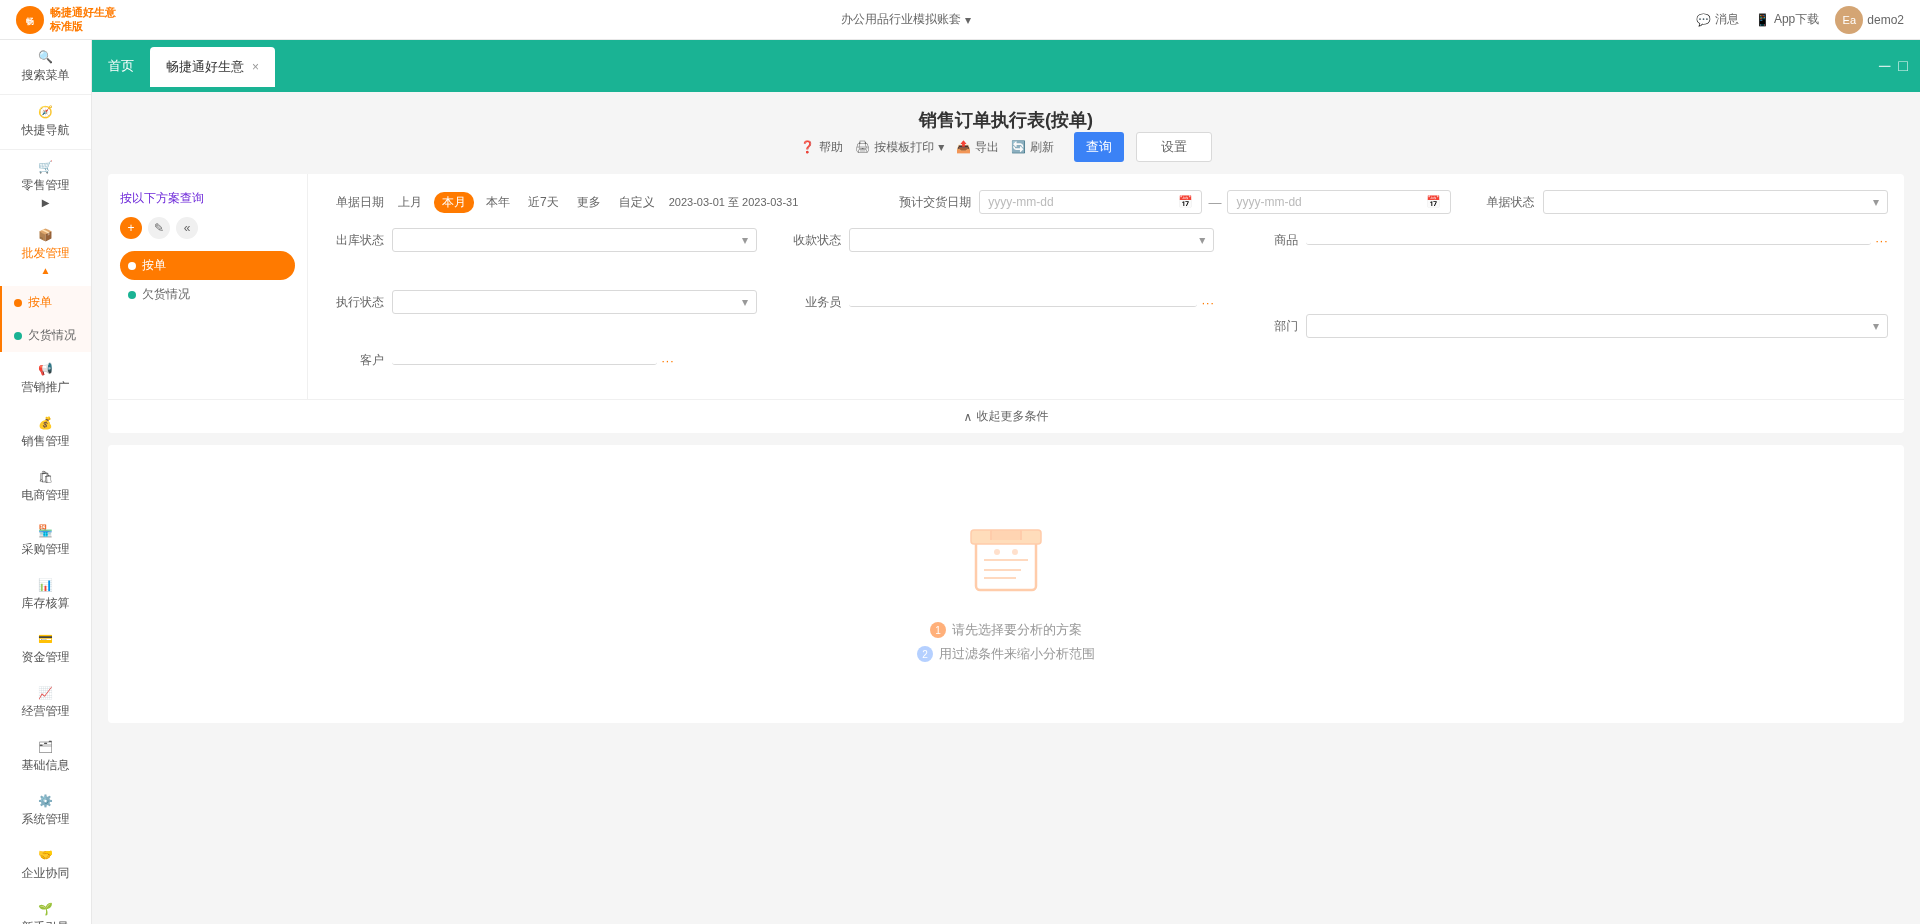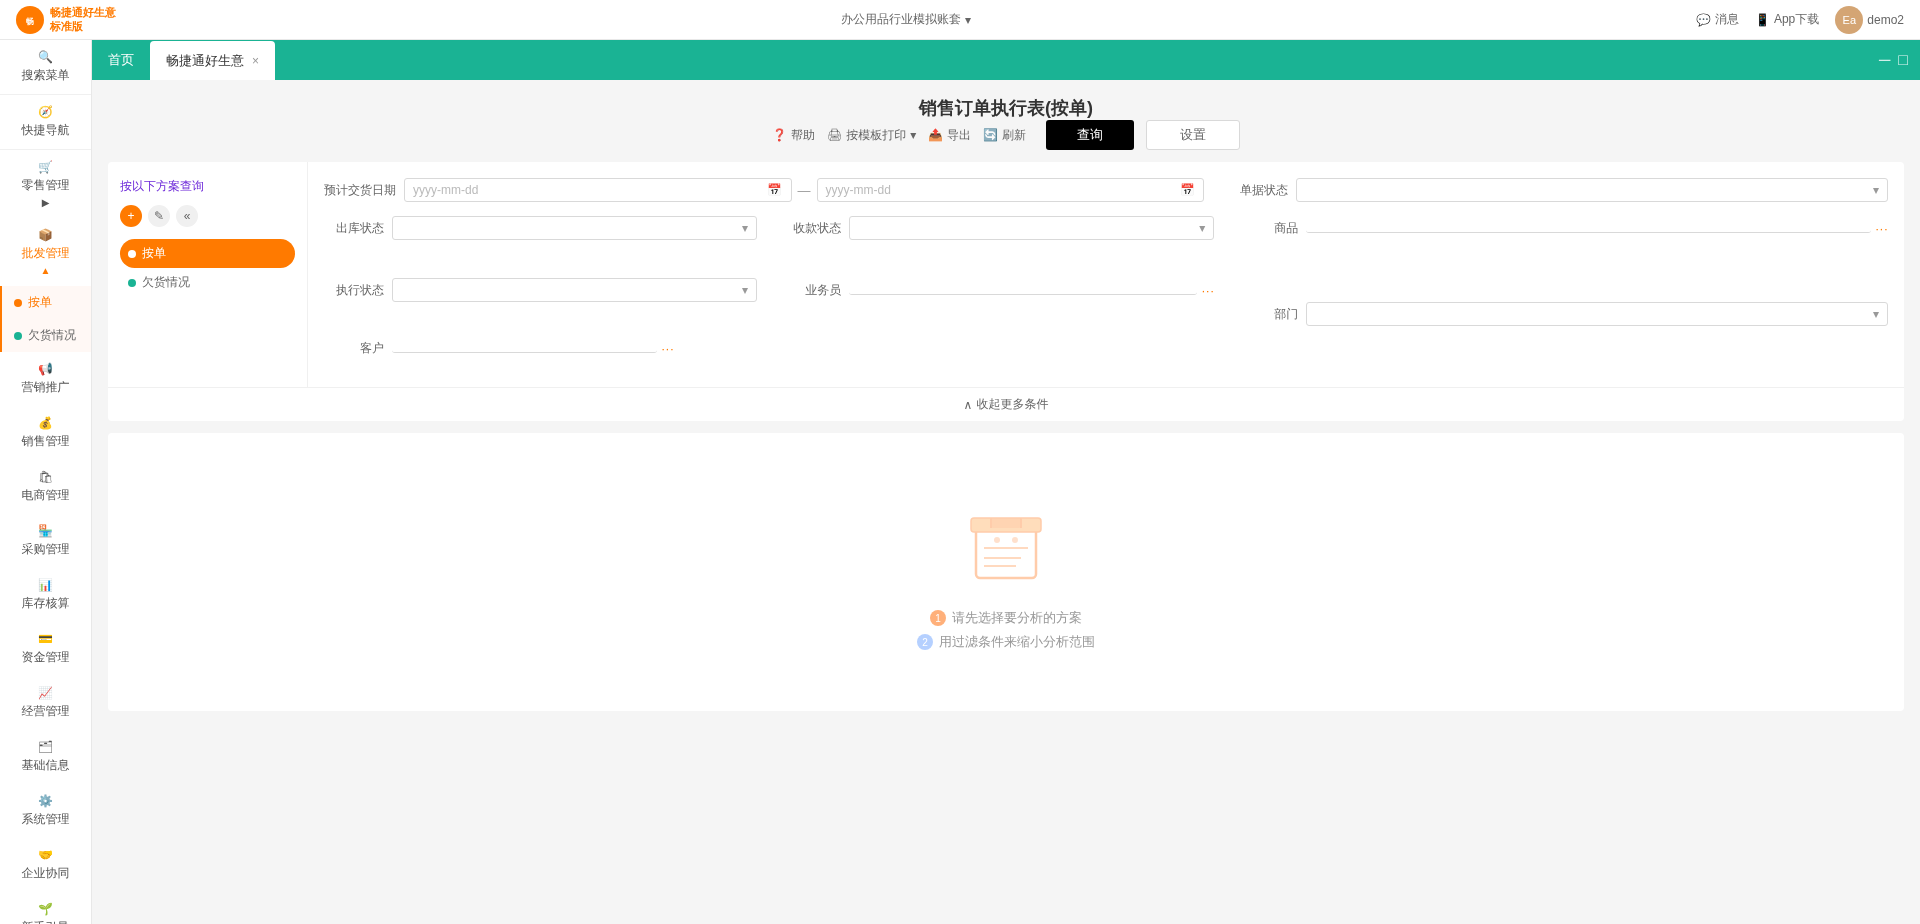--- a/index.html
+++ b/index.html
@@ -23,38 +23,38 @@
     .sidebar { width: 92px; background: #fff; border-right: 1px solid #e8e8e8; display: flex; flex-direction: column; overflow-y: auto; flex-shrink: 0; }
     .sidebar-item { padding: 10px 4px; text-align: center; cursor: pointer; font-size: 12px; color: #555; display: flex; flex-direction: column; align-items: center; gap: 3px; }
     .sidebar-section { border-bottom: 1px solid #f0f0f0; }
 
     
     .sidebar-submenu { background: #fff8f5; border-left: 2px solid #ff7a00; }
     .sidebar-submenu .sub-item { padding: 8px 12px; font-size: 12px; color: #666; cursor: pointer; display: flex; align-items: center; gap: 6px; }
     .sidebar-submenu .sub-item.active { color: #ff7a00; }
 
     
-    .tabs-bar { height: 40px; background: #1ab394; display: flex; align-items: center; padding: 0 0; flex-shrink: 0; }
+    .tabs-bar { height: 52px; background: #1ab394; display: flex; align-items: center; padding: 0 0; flex-shrink: 0; }
     .tab { padding: 0 16px; height: 40px; display: flex; align-items: center; gap: 8px; cursor: pointer; font-size: 13px; color: rgba(255,255,255,0.85); }
     .tab.home { background: transparent; color: white; }
     .tab.active { background: #fff; color: #333; border-radius: 4px 4px 0 0; margin-top: 2px; }
     .tab-close { font-size: 12px; color: #999; cursor: pointer; }
     .tabs-right { margin-left: auto; display: flex; align-items: center; gap: 8px; padding-right: 12px; }
     .tabs-right-btn { color: rgba(255,255,255,0.85); cursor: pointer; font-size: 16px; }
 
     
     .content-area { flex: 1; overflow-y: auto; background: #f5f5f5; padding: 16px; }
 
     
     .page-header { display: flex; align-items: center; justify-content: flex-start; margin-bottom: 12px; flex-direction: column; }
     .page-title { font-size: 18px; font-weight: bold; color: #333; }
     .page-actions { display: flex; align-items: center; gap: 12px; }
     .page-action-btn { display: flex; align-items: center; gap: 4px; font-size: 12px; color: #666; cursor: pointer; }
-    .btn-primary { background: #000000; color: white; border: none; padding: 6px 31px; border-radius: 3px; cursor: pointer; font-size: 13px; }
-    .btn-secondary { background: #fff; color: #666; border: 1px solid #d9d9d9; padding: 5px 33px; border-radius: 3px; cursor: pointer; font-size: 13px; }
+    .btn-primary { background: #3b82f6; color: white; border: none; padding: 6px 12px; border-radius: 3px; cursor: pointer; font-size: 13px; }
+    .btn-secondary { background: #fff; color: #666; border: 1px solid #d9d9d9; padding: 5px 24px; border-radius: 3px; cursor: pointer; font-size: 13px; }
 
     
     .filter-panel { background: #fff; border-radius: 4px; padding: 0; margin-bottom: 12px; }
     .filter-top { display: flex; gap: 0; }
     .filter-left { width: 200px; border-right: 1px solid #f0f0f0; padding: 16px 12px; flex-shrink: 0; }
     .filter-left-title { font-size: 12px; color: #6d28d9; margin-bottom: 10px; display: flex; align-items: center; gap: 6px; }
     .filter-left-actions { display: flex; align-items: center; gap: 6px; margin-bottom: 12px; }
     .icon-btn { width: 22px; height: 22px; border-radius: 50%; display: flex; align-items: center; justify-content: center; cursor: pointer; font-size: 12px; }
     .icon-btn.orange { background: #ff7a00; color: white; }
     .icon-btn.gray { background: #f0f0f0; color: #666; }
@@ -277,20 +277,34 @@
             <div class="filter-nav-item2">
               <span style="width:8px;height:8px;border-radius:50%;background:#1ab394;display:inline-block;"></span>
               <span>欠货情况</span>
             </div>
           </div>
 
           <div class="filter-right">
 
             <div class="filter-row">
               <div class="filter-item" style="flex:2;">
+                <div class="filter-label">单据日期</div>
+                <div class="filter-control">
+                  <div class="date-quick-btns">
+                    <span class="date-btn">上月</span>
+                    <span class="date-btn active">本月</span>
+                    <span class="date-btn">本年</span>
+                    <span class="date-btn">近7天</span>
+                    <span class="date-btn">更多</span>
+                    <span class="date-btn">自定义</span>
+                  </div>
+                  <div style="font-size:11px;color:#666;white-space:nowrap;">2023-03-01 至 2023-03-31</div>
+                </div>
+              </div>
+              <div class="filter-item" style="flex:2;">
                 <div class="filter-label">预计交货日期</div>
                 <div class="filter-control">
                   <div class="filter-date-range">
                     <div class="date-input">
                       <span style="color:#bbb;">yyyy-mm-dd</span>
                       <span class="cal-icon">📅</span>
                     </div>
                     <span class="date-sep">—</span>
                     <div class="date-input">
                       <span style="color:#bbb;">yyyy-mm-dd</span>

